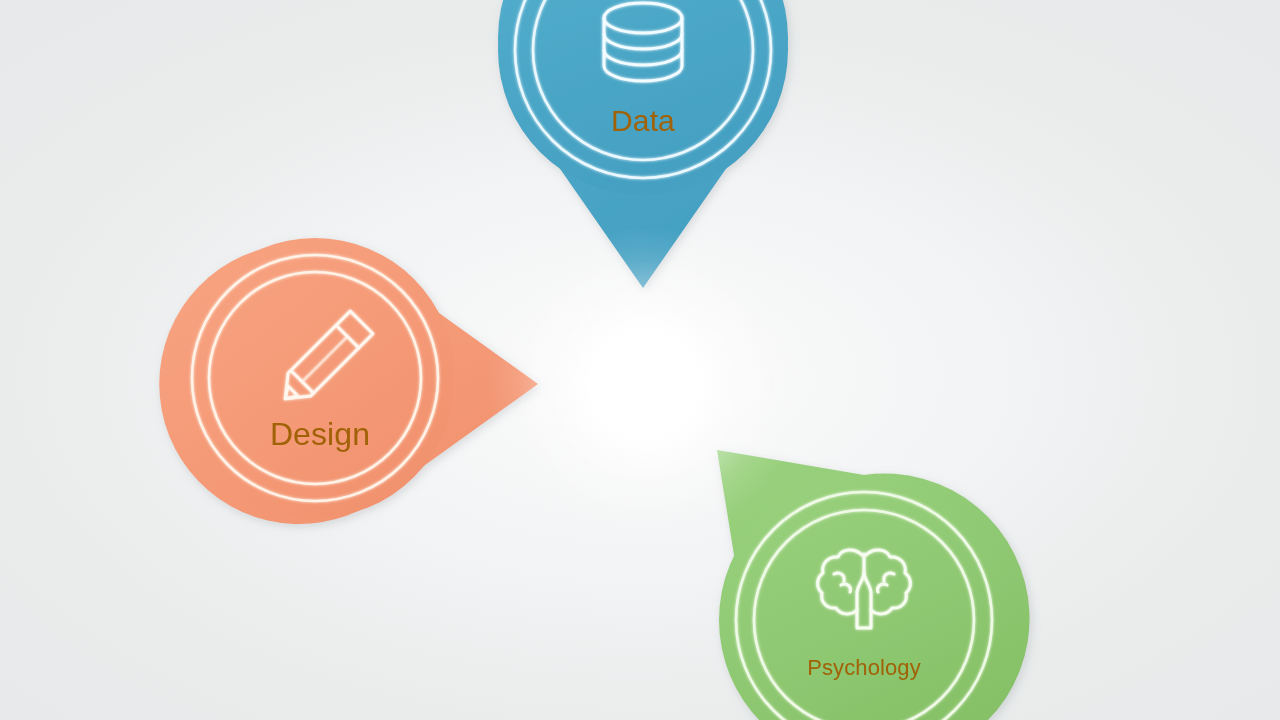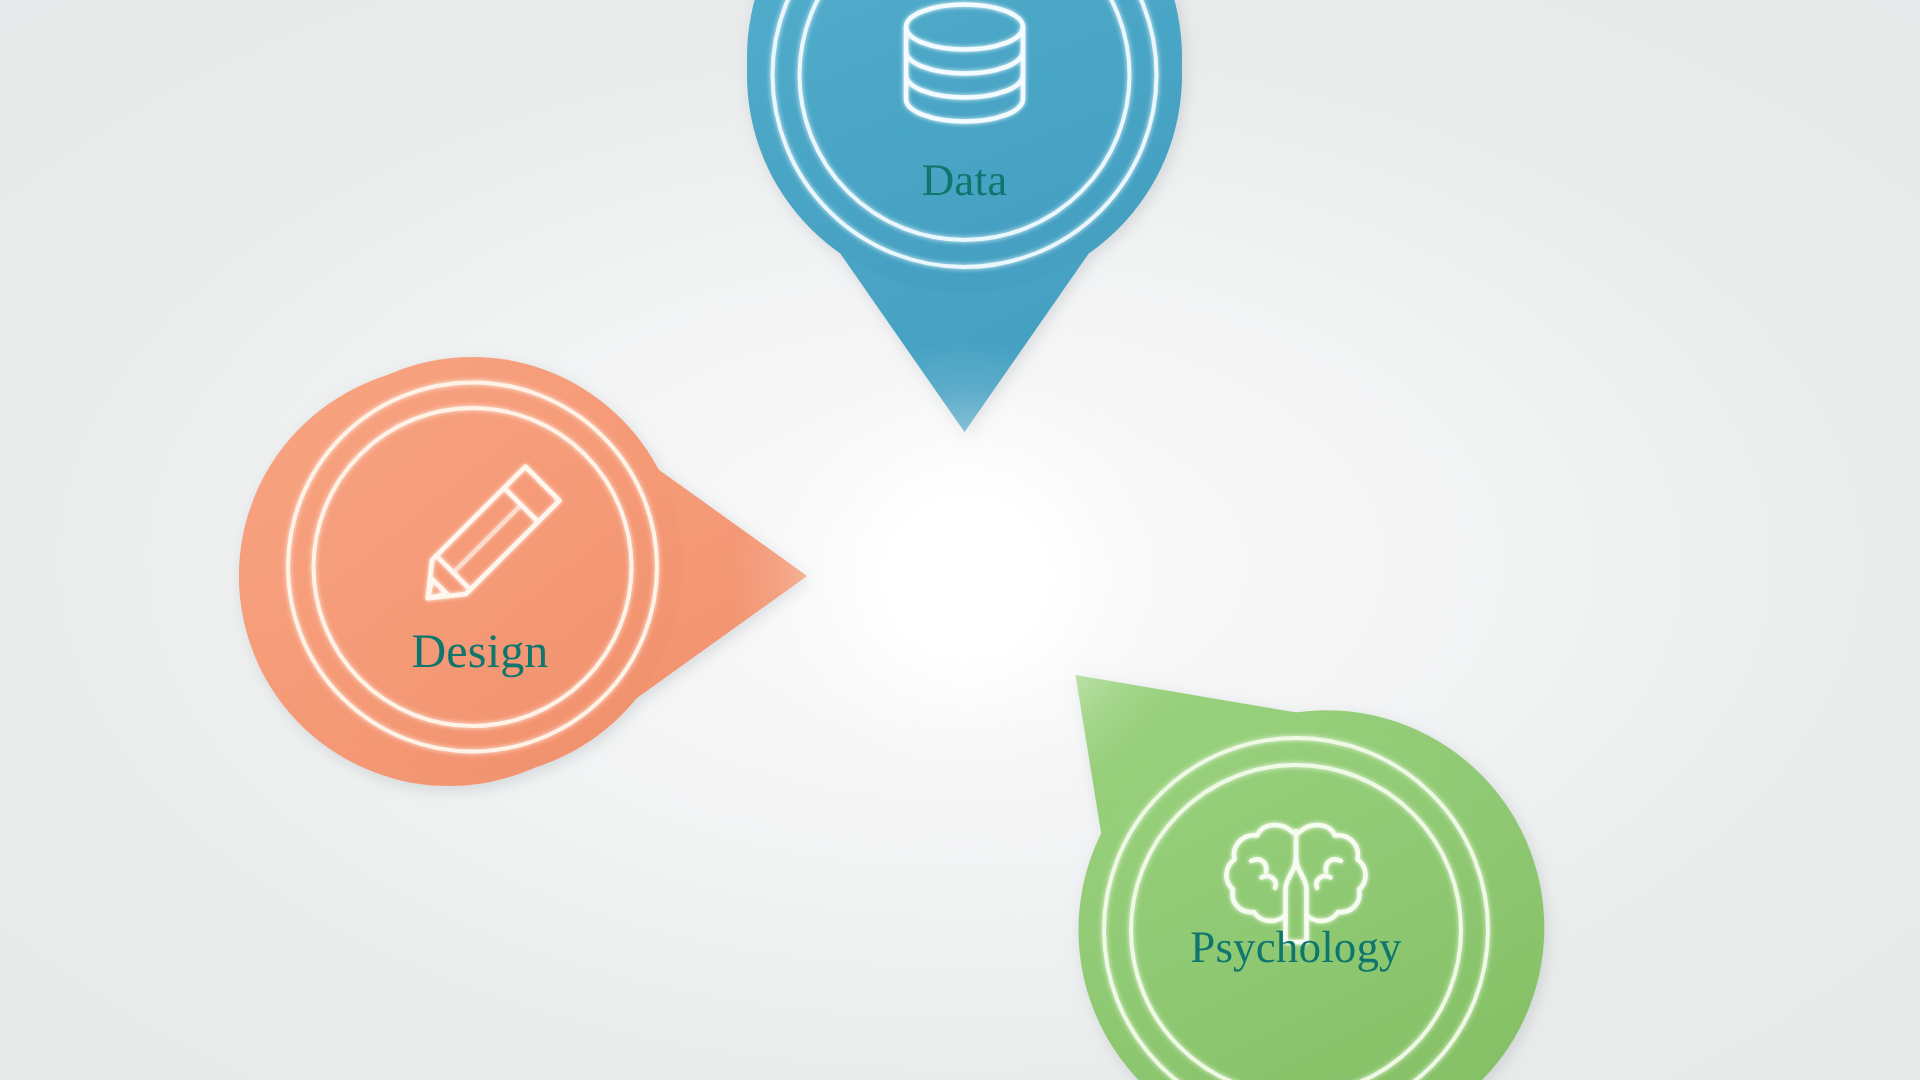--- a/index.html
+++ b/index.html
@@ -23,30 +23,30 @@
       radial-gradient(ellipse 70% 70% at 50% 52%, #fbfbfb 0%, #f3f4f5 38%, #eaecec 70%, #e7e9ea 100%);
   }
   #scene-svg {
     position: absolute;
     inset: 0;
     width: 1280px;
     height: 720px;
   }
   .pin-label {
     position: absolute;
-    color: #0f766e;
-    font-family: Liberation Serif, serif;
+    color: #a16207;
+    font-family: Liberation Sans, sans-serif;
     white-space: nowrap;
     text-align: right;
     transform: translate(-50%, -50%);
     letter-spacing: 0.1px;
   }
   #label-data    { left: 643px; top: 121px; font-size: 30px; }
   #label-design  { left: 320px; top: 434px; font-size: 32px; }
-  #label-psych   { left: 864px; top: 632px; font-size: 30px; }
+  #label-psych   { left: 864px; top: 668px; font-size: 22px; }
   #center-glow {
     position: absolute;
     left: 645px;
     top: 385px;
     width: 320px;
     height: 320px;
     transform: translate(-50%, -50%);
     pointer-events: none;
     background:
       radial-gradient(circle closest-side,

